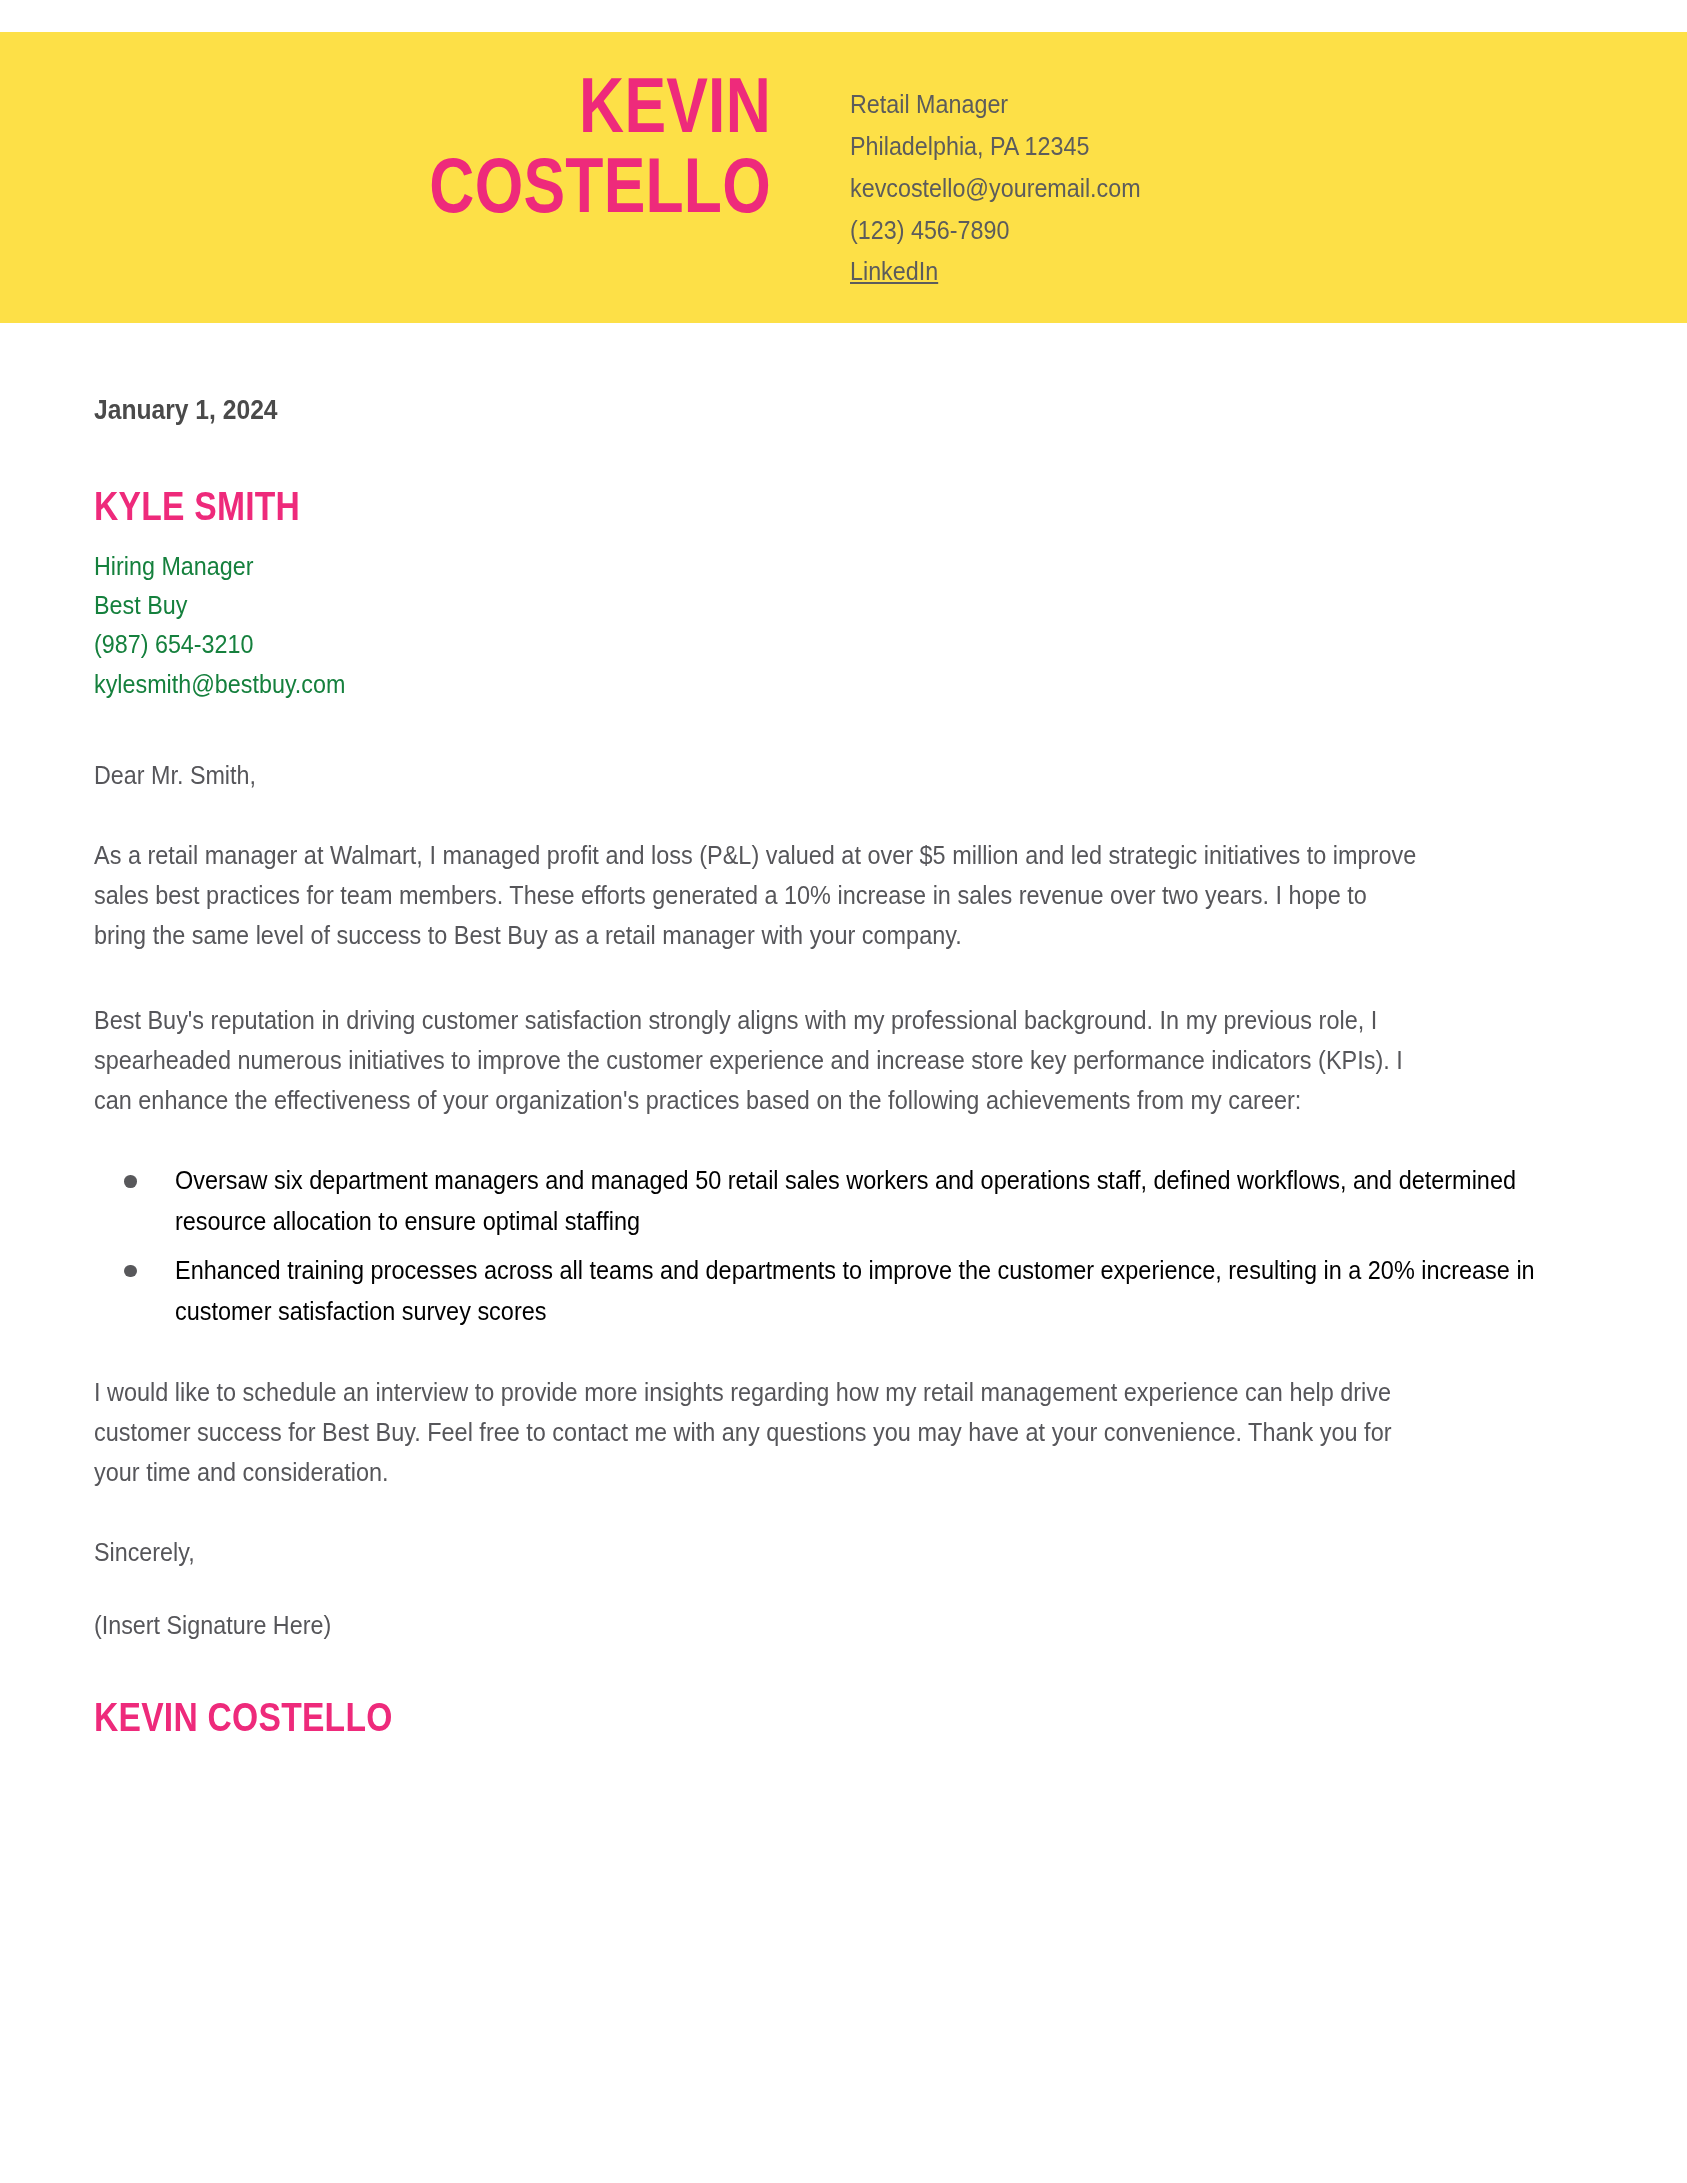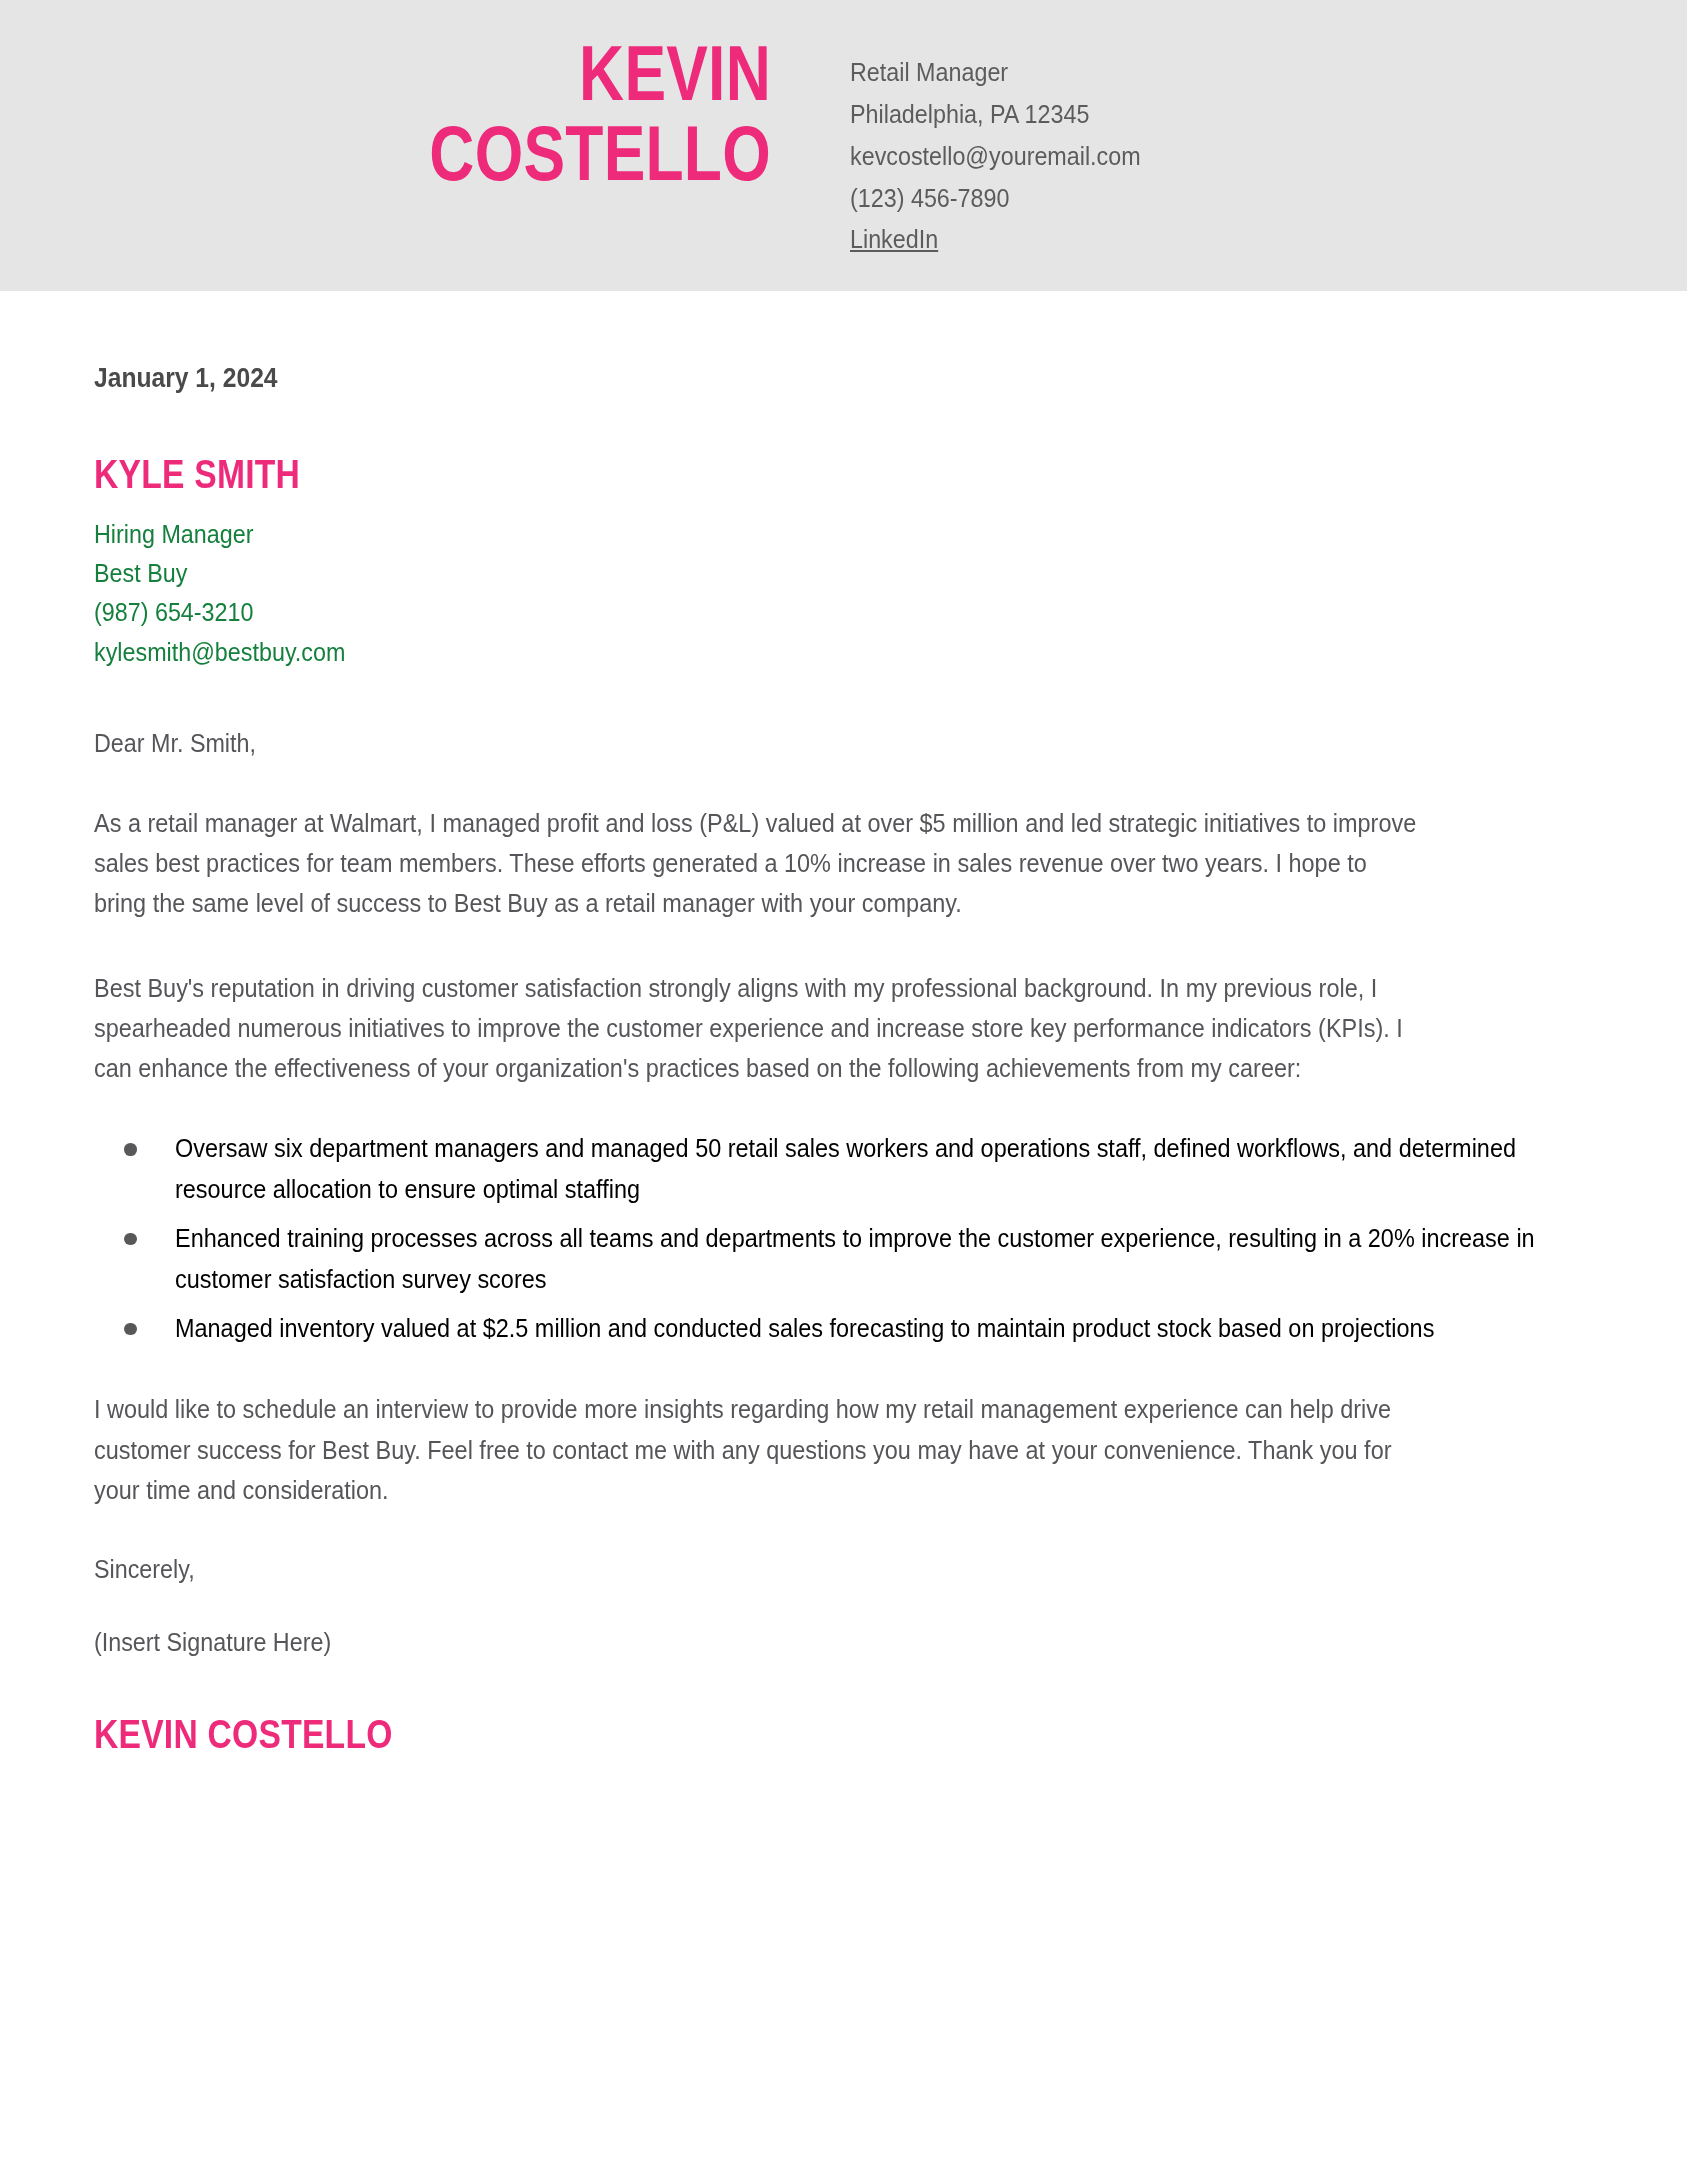--- a/index.html
+++ b/index.html
@@ -21,22 +21,23 @@
     height: 2183px;
     background: #ffffff;
     overflow: hidden;
   }
 
   
   .header-band {
     position: relative;
     width: 100%;
     height: 291px;
-    background: #e5e5e5;
+    background: #fde047;
     box-sizing: border-box;
+    margin-top: 32px;
   }
 
   .header-inner {
     position: absolute;
     left: 0;
     top: 0;
     width: 100%;
     height: 291px;
     display: flex;
     flex-direction: row;
@@ -260,24 +261,20 @@
 
     <ul class="bullets">
       <li class="bullet-item cond">
         <span class="bullet-dot"></span>
         <span class="bullet-text">Oversaw six department managers and managed 50 retail sales workers and operations staff, defined workflows, and determined resource allocation to ensure optimal staffing</span>
       </li>
       <li class="bullet-item cond">
         <span class="bullet-dot"></span>
         <span class="bullet-text">Enhanced training processes across all teams and departments to improve the customer experience, resulting in a 20% increase in customer satisfaction survey scores</span>
       </li>
-      <li class="bullet-item cond">
-        <span class="bullet-dot"></span>
-        <span class="bullet-text">Managed inventory valued at $2.5 million and conducted sales forecasting to maintain product stock based on projections</span>
-      </li>
     </ul>
 
     <div class="para closing-para cond">I would like to schedule an interview to provide more insights regarding how my retail management experience can help drive customer success for Best Buy. Feel free to contact me with any questions you may have at your convenience. Thank you for your time and consideration.</div>
 
     <div class="sincerely cond">Sincerely,</div>
 
     <div class="signature-placeholder cond">(Insert Signature Here)</div>
 
     <div class="signer-name cond">KEVIN COSTELLO</div>
 

